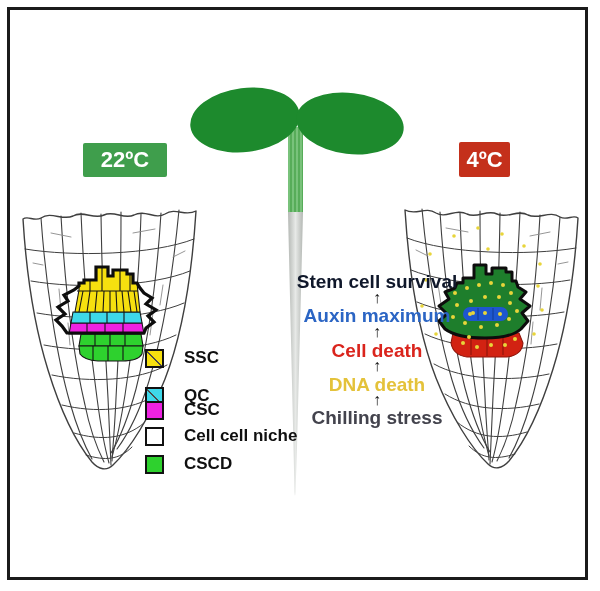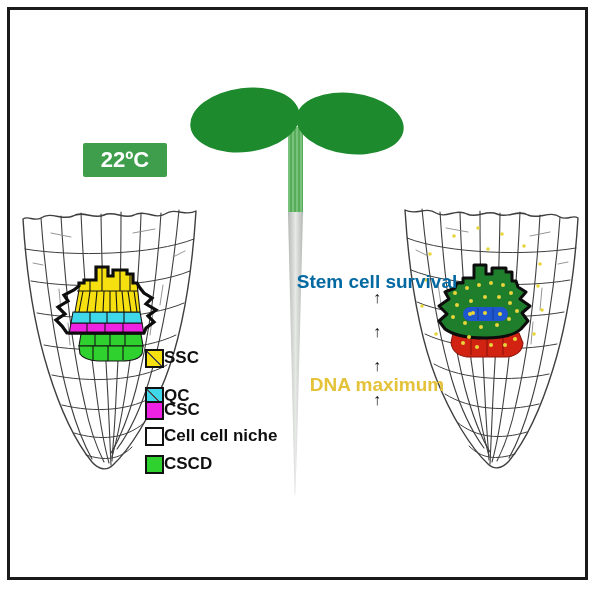--- a/index.html
+++ b/index.html
@@ -17,21 +17,21 @@
   
   .badge{position:absolute;color:#fff;font-weight:bold;font-size:22px;
          display:flex;align-items:center;justify-content:center;border-radius:2px;}
   .badge-warm{left:83px;top:143px;width:84px;height:34px;}
   .badge-cold{left:459px;top:142px;width:51px;height:35px;}
   
   .tip-left{position:absolute;left:13px;top:193px;}
   .tip-right{position:absolute;left:388px;top:192px;z-index:1;}
   
   .legend{position:absolute;left:145px;top:349px;z-index:4;}
-  .legend-row{position:absolute;left:0;display:flex;align-items:center;gap:0;height:18px;}
+  .legend-row{position:absolute;left:0;display:flex;align-items:center;gap:20px;height:18px;}
   .legend-row .sw{width:15px;height:15px;border:2px solid #111;box-sizing:content-box;flex:0 0 auto;}
   .legend-row .sw.diag{background-image:linear-gradient(45deg,transparent 44%,#4a4a4a 44%,#4a4a4a 53%,transparent 53%);}
   .legend-row .lab{font-weight:bold;font-size:17px;color:#101010;white-space:nowrap;}
   
   .cascade-item{position:absolute;left:377px;transform:translateX(-50%);
                 font-weight:bold;font-size:19px;white-space:nowrap;z-index:5;}
   .cascade-arrow{position:absolute;left:377px;transform:translateX(-50%);
                  font-weight:bold;font-size:16px;color:#141414;line-height:1;z-index:5;}
 </style>
 </head>
@@ -48,20 +48,21 @@
         <stop offset="0.5" style="stop-color: rgb(231, 233, 231);"></stop>
         <stop offset="1" style="stop-color: rgb(180, 184, 180);"></stop>
       </linearGradient>
     </defs>
     <path d="M 3 0 L 18 0 L 12 235 L 10.5 280 Q 10 287 9.5 280 L 8.5 235 Z" fill="url(#rootgrad)"></path>
   </svg>
   <div class="cotyledon cot-left" style="background-color: rgb(29, 138, 45);"></div>
   <div class="cotyledon cot-right" style="background-color: rgb(29, 138, 45);"></div>
 
   <div class="badge badge-warm" style="background-color: rgb(63, 158, 76);">22ºC</div>
+  <div class="badge badge-cold" style="background-color: rgb(196, 48, 27);">4ºC</div>
 
   <svg class="tip-left" width="200" height="285" viewBox="0 0 200 285">
     <g id="root-mesh" fill="none" stroke-linecap="round" stroke-linejoin="round" style="stroke: rgb(63, 63, 63);">
       <path stroke-width="1.4" d="M 10 26 C 13 75 21 132 35 177 C 47 216 61 247 79 269 C 86 277 94 278 100 272 C 117 256 137 224 152 186 C 166 150 178 96 183 18 C 172 24 163 14 152 21 C 142 27 132 16 121 22 C 111 27 101 17 91 22 C 81 27 70 17 60 23 C 50 28 38 18 28 25 C 21 29 15 22 10 26 Z"></path>
       <path stroke-width="1.1" d="M 28 25 C 33 95 44 165 57 210 C 63 231 70 250 79 266"></path>
       <path stroke-width="1.1" d="M 48 23 C 52 95 61 165 72 212 C 76 232 83 253 91 269"></path>
       <path stroke-width="1.1" d="M 68 20 C 71 90 77 155 84 205 C 87 228 91 252 96 270"></path>
       <path stroke-width="1.1" d="M 88 21 C 89 90 92 155 95 205 L 98 272"></path>
       <path stroke-width="1.1" d="M 108 19 C 108 90 106 155 103 205 C 102 230 100 252 99 268"></path>
       <path stroke-width="1.1" d="M 128 21 C 126 88 120 152 112 202 C 108 227 103 250 99 264"></path>
@@ -188,19 +189,22 @@
     <div class="legend-row" style="top:78px">
       <span class="sw" style="background-color: rgb(255, 255, 255);"></span>
       <span class="lab">Cell cell niche</span>
     </div>
     <div class="legend-row" style="top:106px">
       <span class="sw" style="background-color: rgb(46, 209, 46);"></span>
       <span class="lab">CSCD</span>
     </div>
   </div>
 
-  <div class="cascade-item" style="top: 271px; color: #0369a1;">Stem cell survival</div>
+  <div class="cascade-item" style="top: 271px; color: #0f172a;">Stem cell survival</div>
   <div class="cascade-arrow" style="top:290px">↑</div>
+  <div class="cascade-item" style="top: 305px; color: rgb(43, 101, 196);">Auxin maximum</div>
   <div class="cascade-arrow" style="top:324px">↑</div>
+  <div class="cascade-item" style="top: 340px; color: rgb(218, 36, 28);">Cell death</div>
   <div class="cascade-arrow" style="top:358px">↑</div>
-  <div class="cascade-item" style="top: 374px; color: rgb(228, 194, 58);">DNA maximum</div>
+  <div class="cascade-item" style="top: 374px; color: rgb(228, 194, 58);">DNA death</div>
   <div class="cascade-arrow" style="top:392px">↑</div>
+  <div class="cascade-item" style="top: 407px; color: rgb(67, 67, 77);">Chilling stress</div>
 </div>
 
 </body></html>

